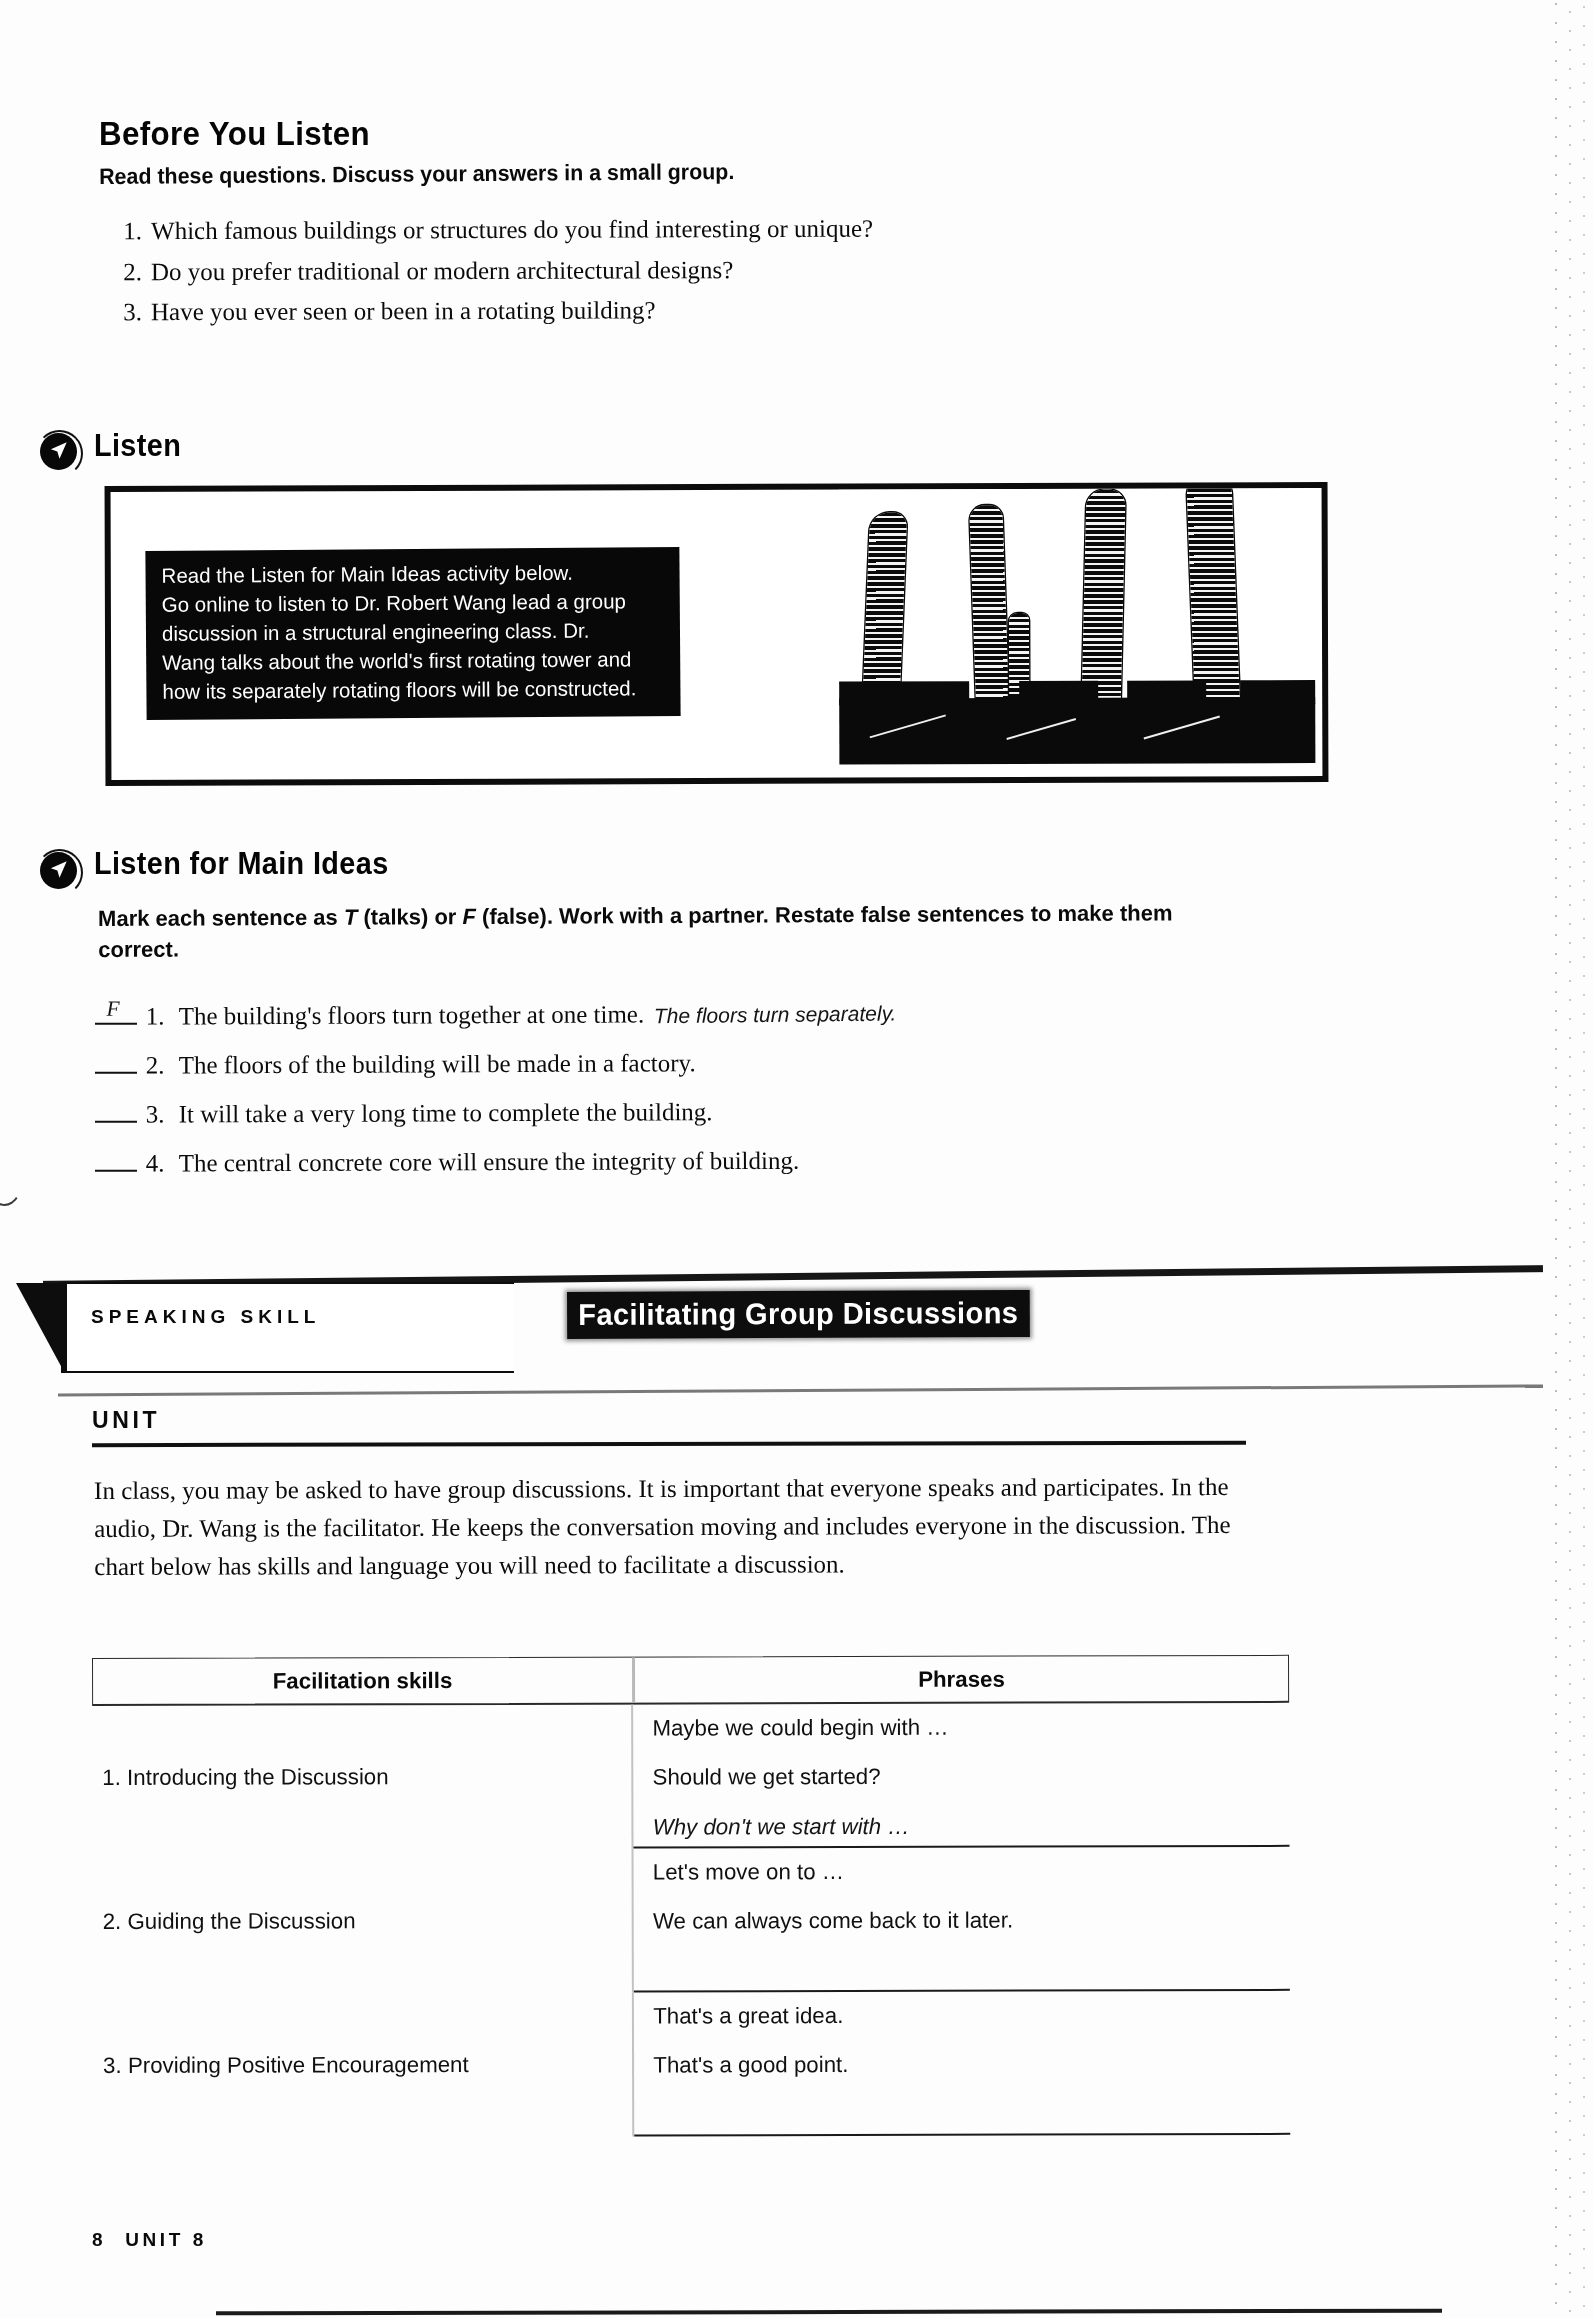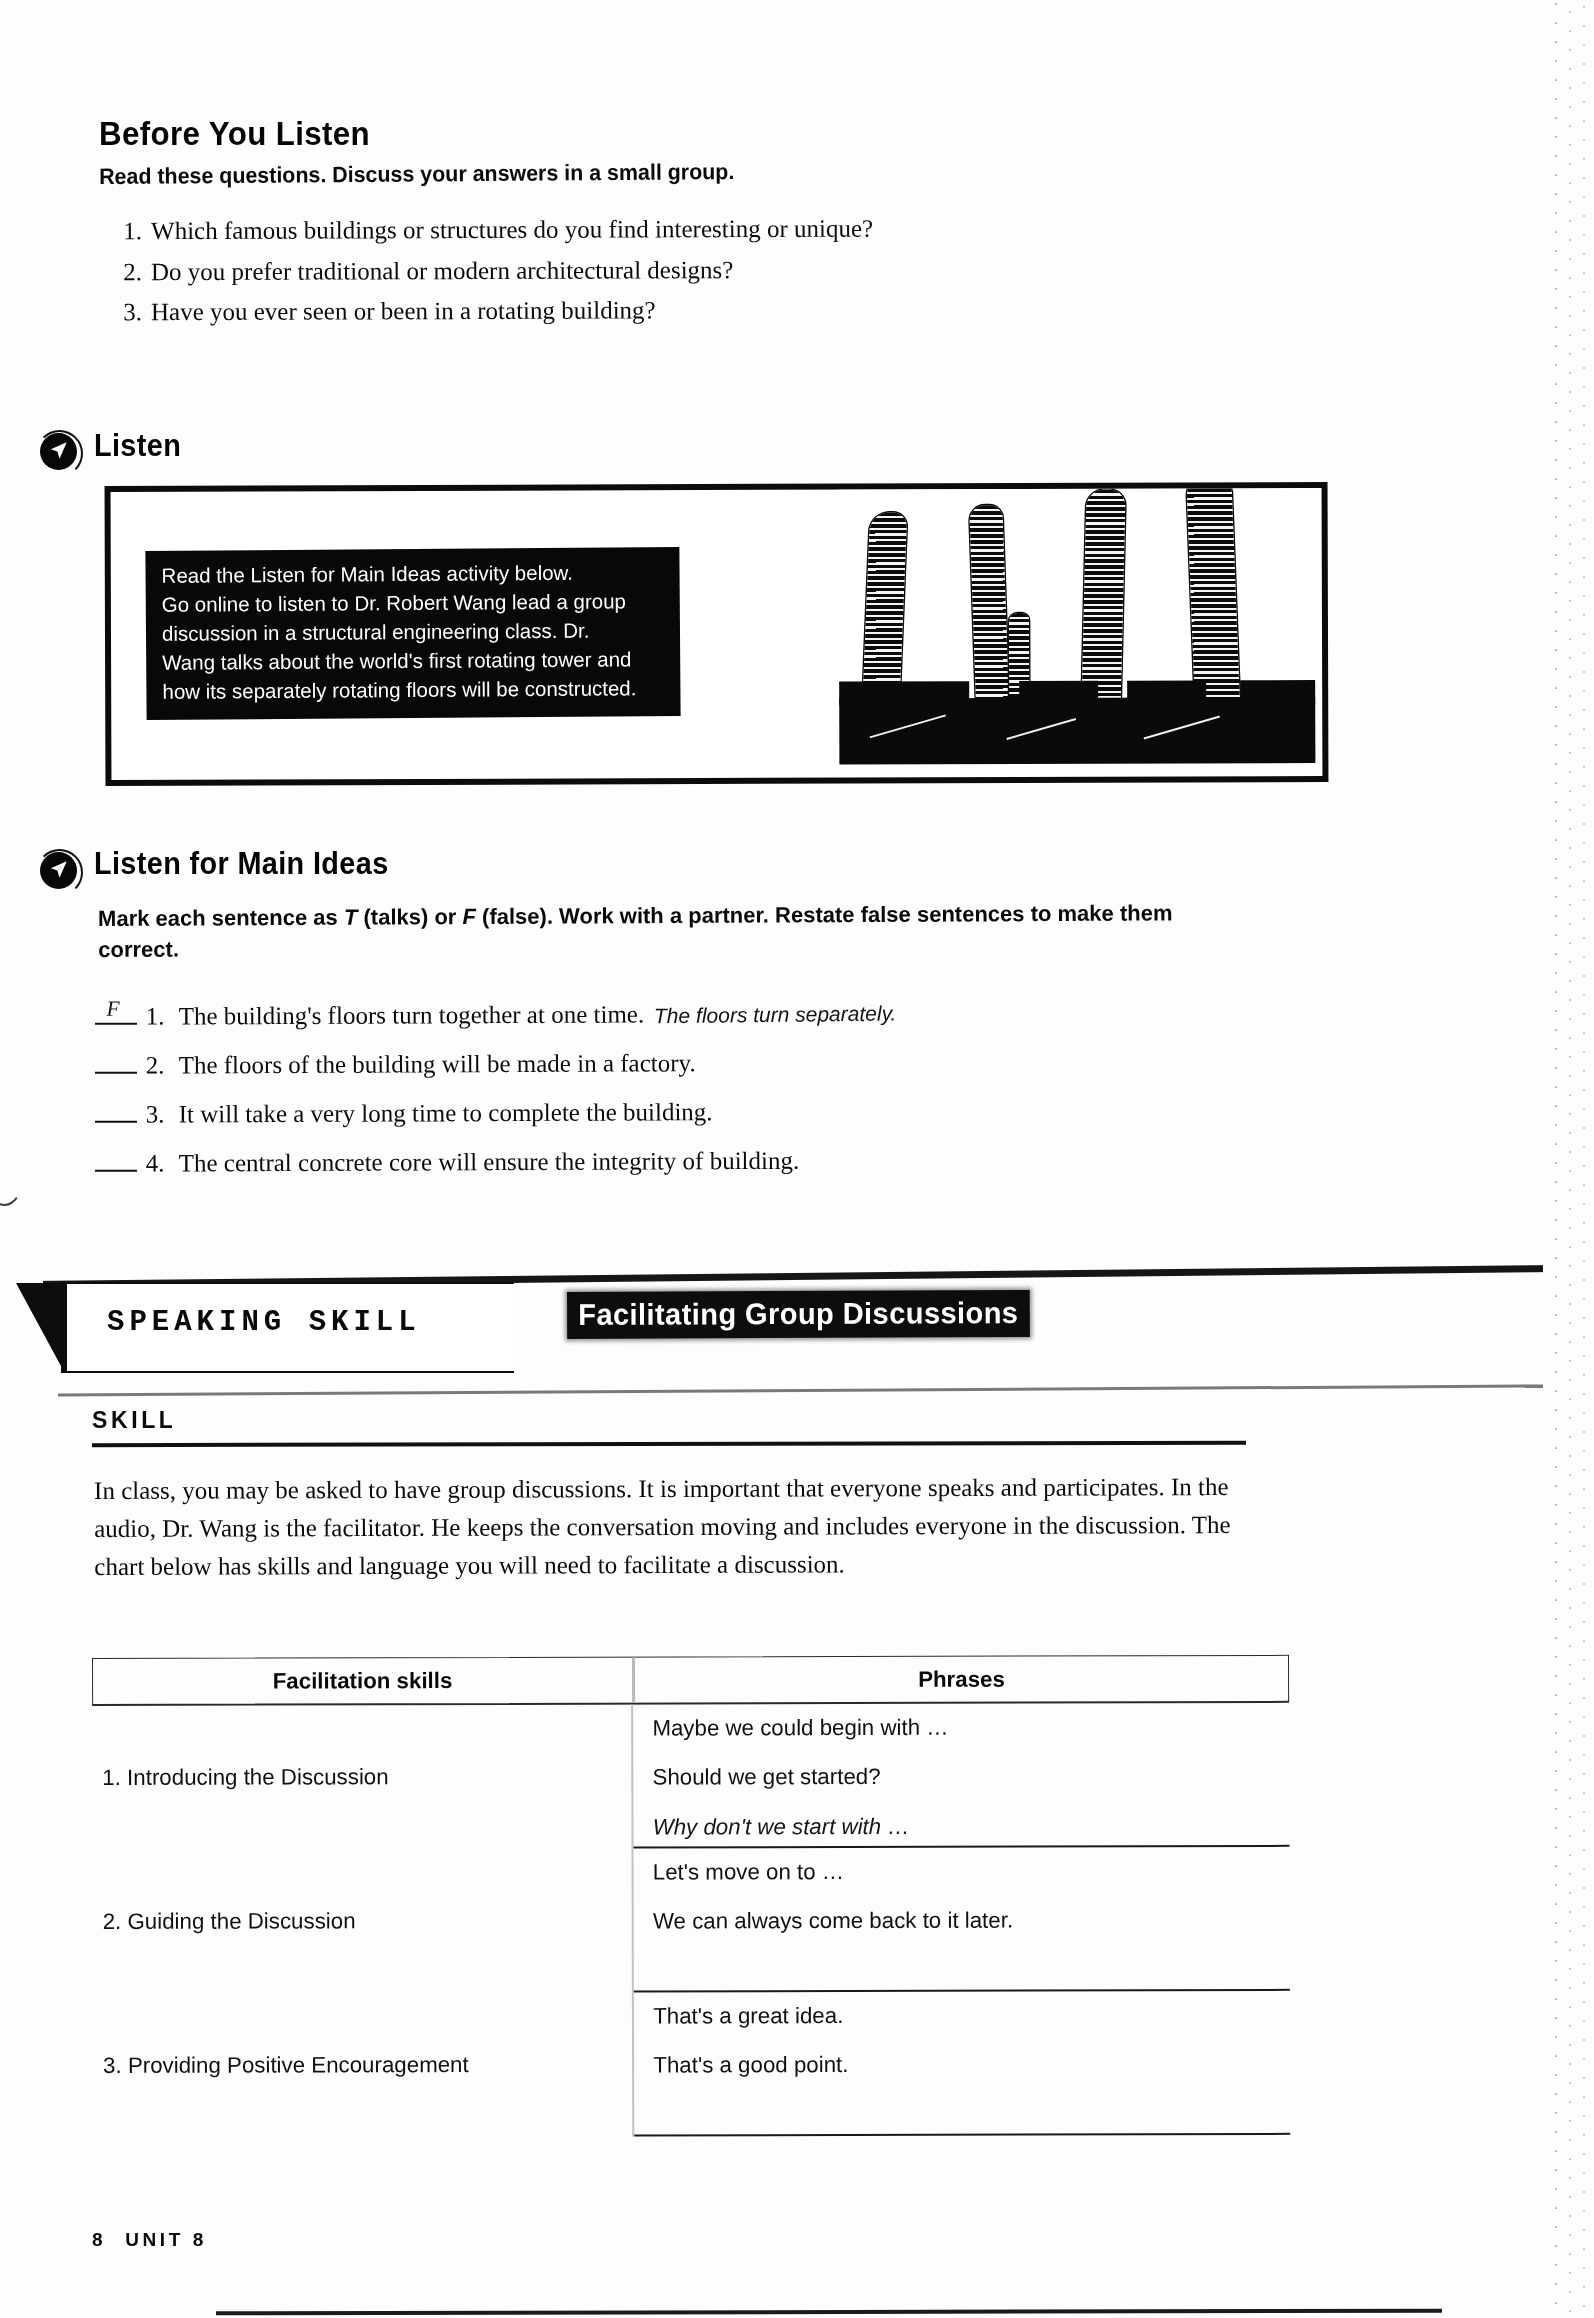--- a/index.html
+++ b/index.html
@@ -317,26 +317,25 @@
     width: 447px;
     height: 87px;
     background: #ffffff;
     border-left: 6.5px solid #0d0d0d;
     border-top: 2.9px solid #0d0d0d;
     border-bottom: 2.2px solid #0d0d0d;
   }
   #speaking-skill-label {
     position: absolute;
     left: 91px; top: 1306px;
-    font-family: Liberation Mono, monospace;
-    font-weight: bold;
-    font-size: 29px;
+    font-family: Liberation Sans, sans-serif;
+    font-weight: bold;
+    font-size: 19px;
     letter-spacing: 5px;
     color: #0a0a0a;
-    margin-left: 16px;
   }
   #skill-name {
     position: absolute;
     left: 567px; top: 1292px;
     font-family: "Liberation Sans", sans-serif;
     font-weight: bold;
     font-size: 30px;
     color: #ffffff;
     background: #0d0d0d;
     padding: 5.8px 11.5px 7.2px 11.5px;
@@ -570,21 +569,21 @@
 
   <div id="banner">
     <div class="torn-top"></div>
     <div class="arrow-left"></div>
     <div class="white-plate"></div>
     <div class="torn-bottom"></div>
   </div>
   <div id="speaking-skill-label">SPEAKING SKILL</div>
   <div id="skill-name">Facilitating Group Discussions</div>
 
-  <div id="learn-label">SKILL</div>
+  <div id="learn-label">UNIT</div>
   <div id="learn-rule"></div>
   <div id="learn-para">In class, you may be asked to have group discussions. It is important that everyone speaks and participates. In the audio, Dr. Wang is the facilitator. He keeps the conversation moving and includes everyone in the discussion. The chart below has skills and language you will need to facilitate a discussion.</div>
 
   <div id="chart">
     <div class="chart-head">
       <div class="cell col-a">Facilitation skills</div>
       <div class="col-div"></div>
       <div class="cell col-b">Phrases</div>
     </div>
 

